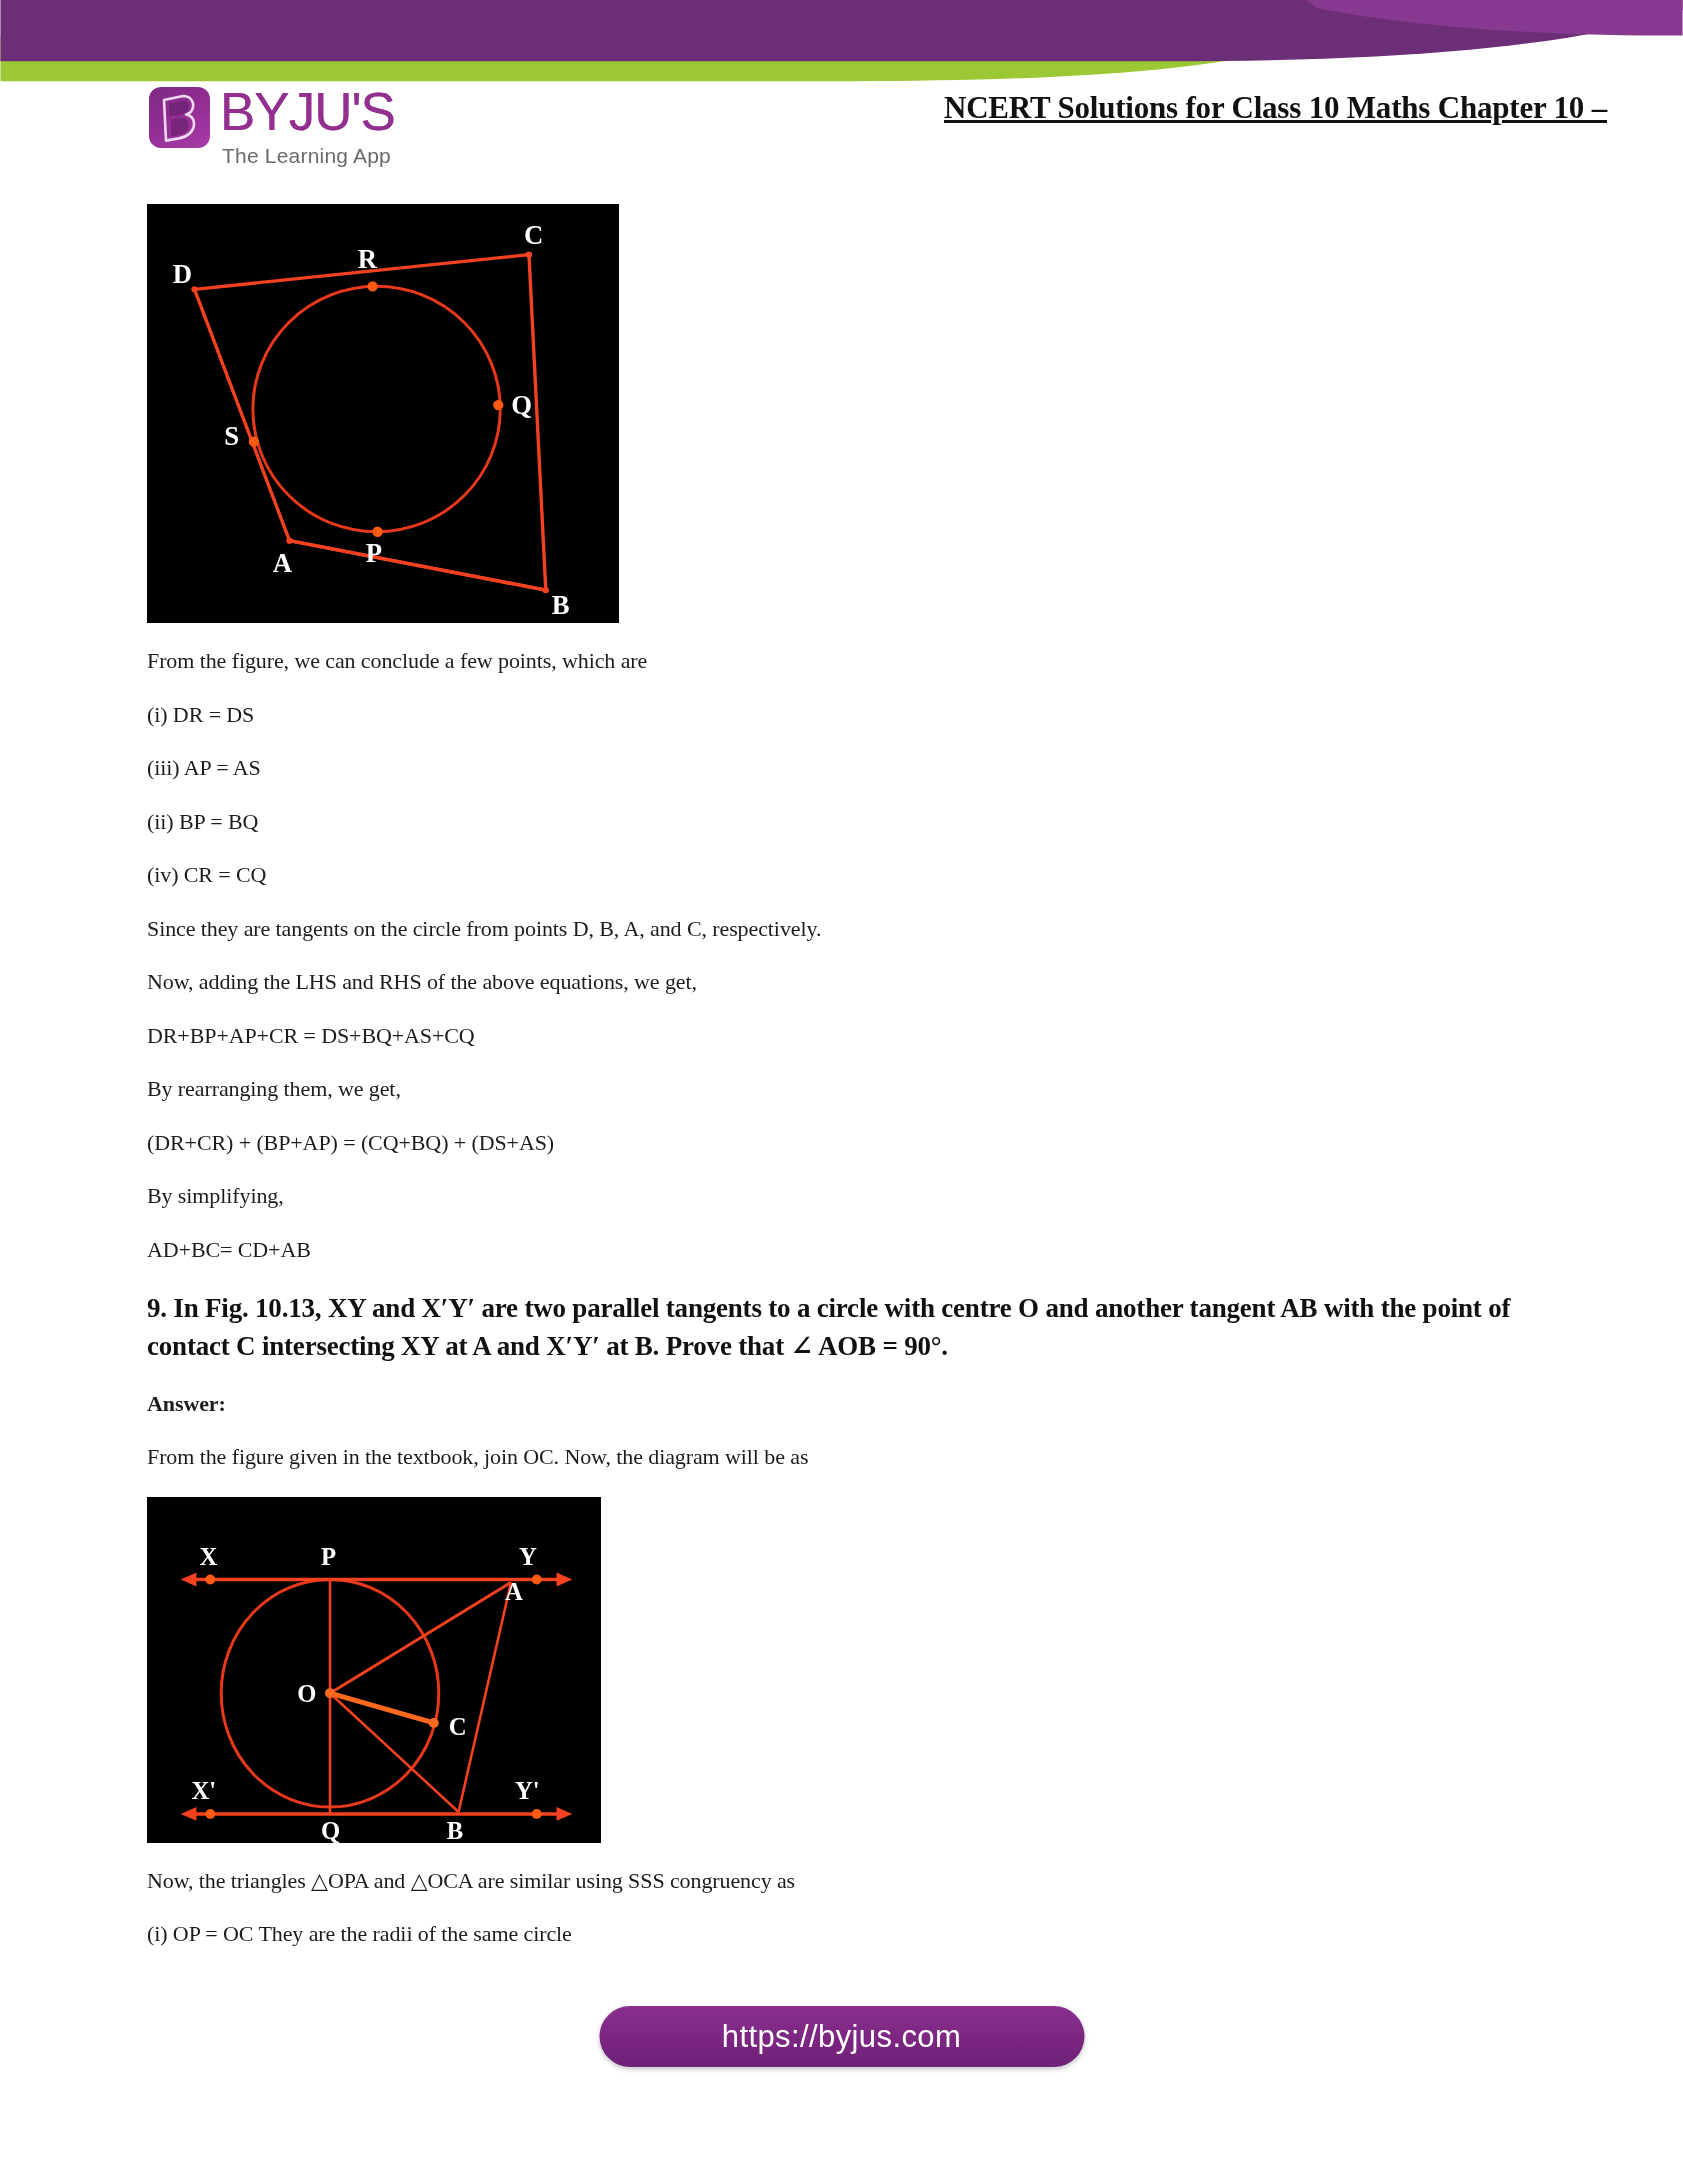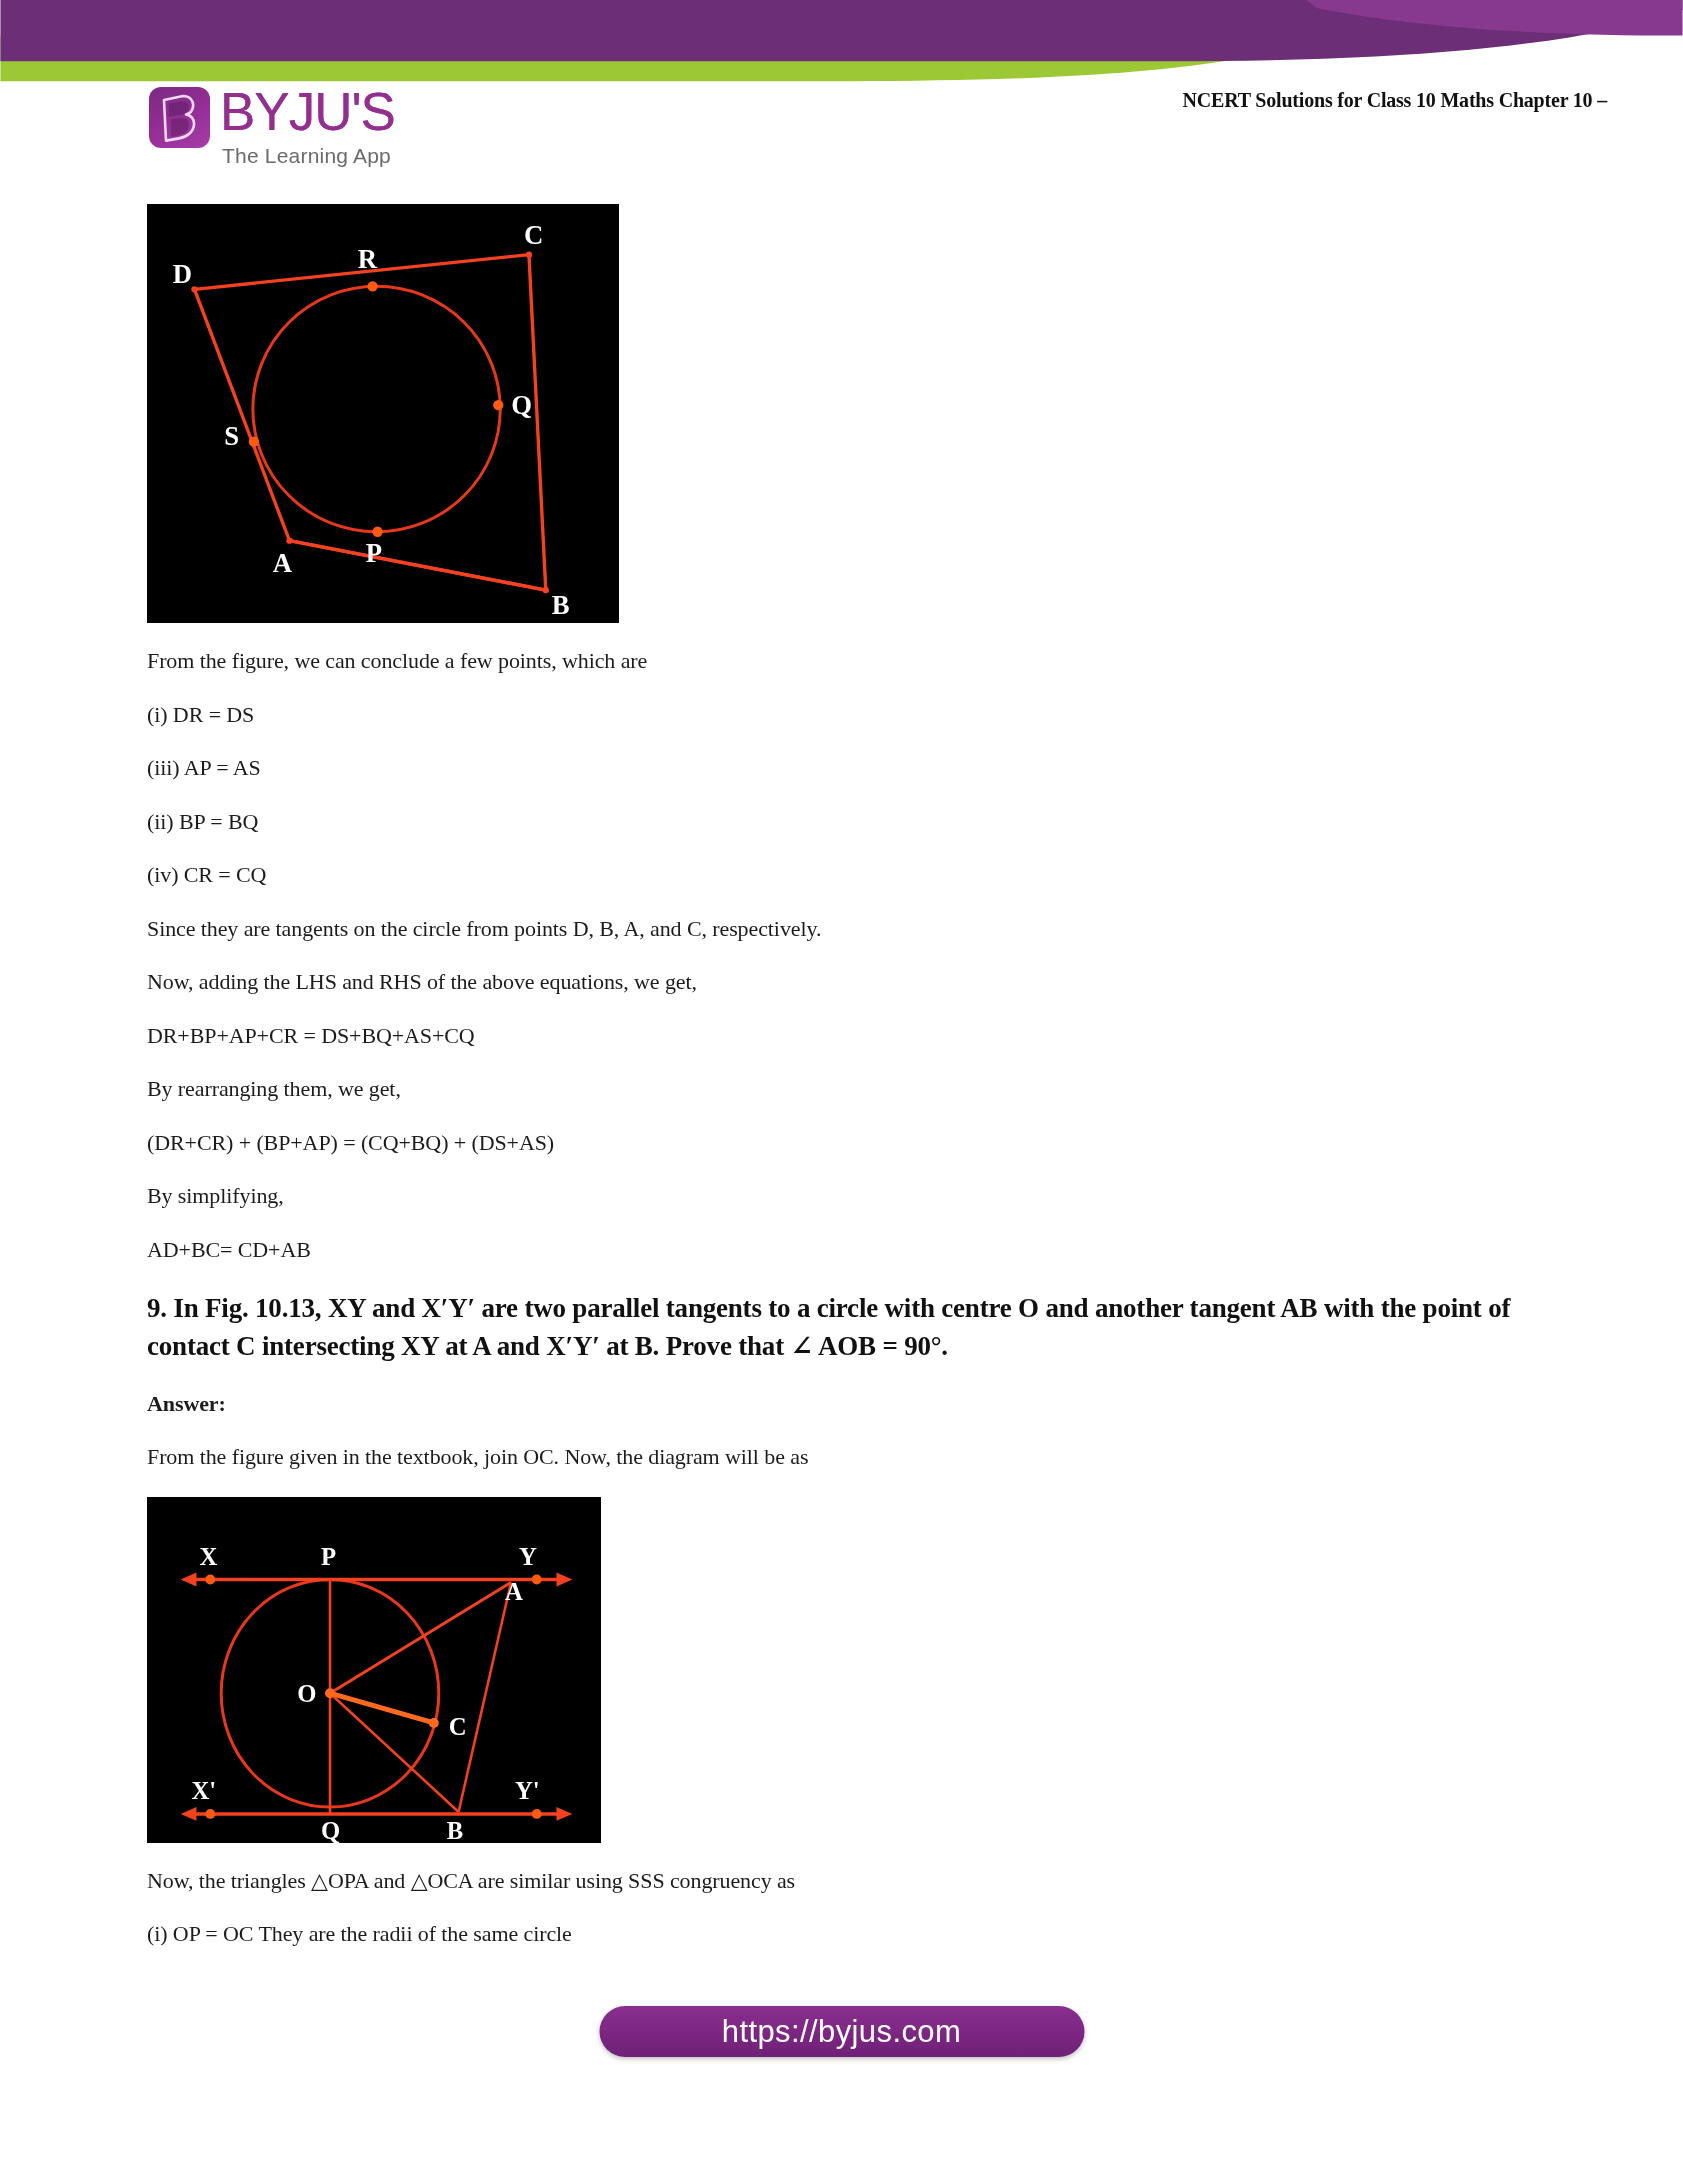--- a/index.html
+++ b/index.html
@@ -73,24 +73,25 @@
 
   
   .page-title {
     position: absolute;
     right: 76px;
     top: 87px;
     width: 891px;
     text-align: right;
     font-family: "Liberation Serif", "DejaVu Serif", serif;
     font-weight: bold;
-    font-size: 20px;
+    font-size: 31px;
     line-height: 1.33;
     color: #111111;
     letter-spacing: -0.2px;
+    text-decoration: underline;
   }
 
   
   .content {
     position: absolute;
     left: 147px;
     top: 204px;
     width: 1406px;
   }
   p.para {
@@ -120,21 +121,21 @@
   }
   .figure-box svg { display: block; }
 
   
   .footer-pill {
     position: absolute;
     left: 50%;
     transform: translateX(-50%);
     top: 2006px;
     width: 485px;
-    height: 51px;
+    height: 61px;
     border-radius: 31px;
     background: linear-gradient(180deg, #8A2F8E 0%, #7A2580 60%, #6E2176 100%);
     box-shadow: 0 2px 5px rgba(0,0,0,0.25);
     display: flex;
     align-items: center;
     justify-content: center;
   }
   .footer-pill span {
     font-family: "Liberation Sans", sans-serif;
     font-size: 31px;

